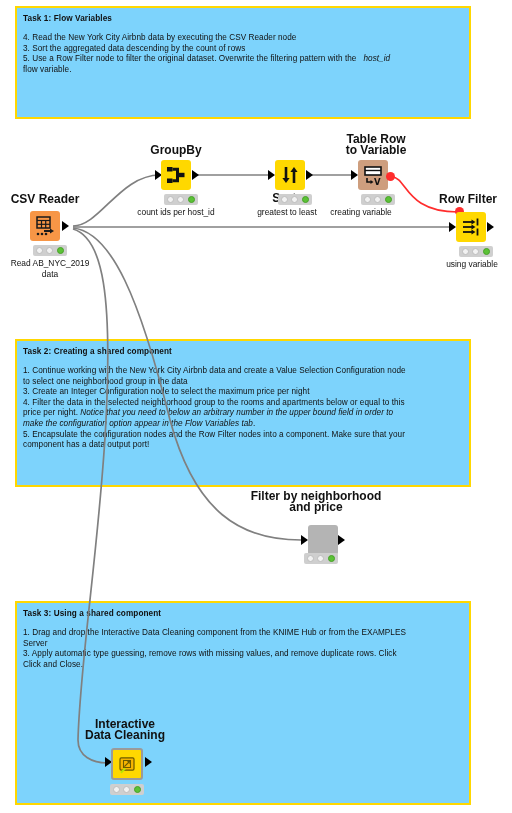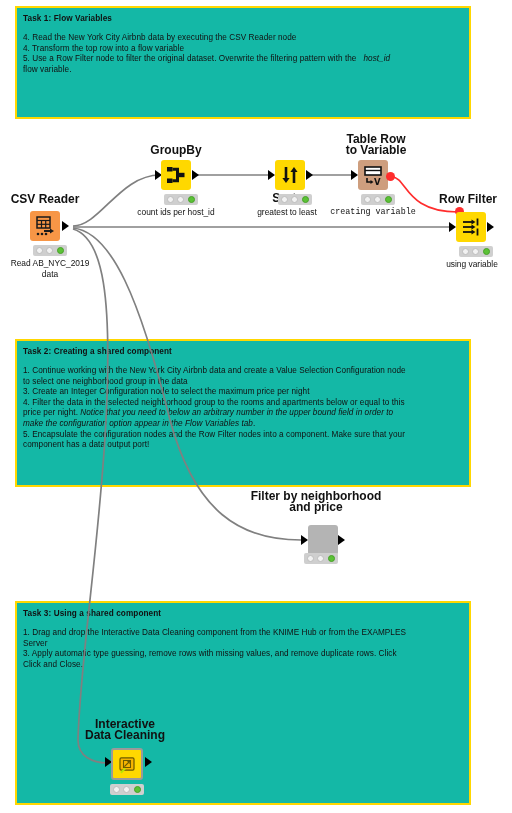--- a/index.html
+++ b/index.html
@@ -7,21 +7,21 @@
     width:512px;height:813px;background:#ffffff;
     font-family:"Liberation Sans", sans-serif;
     position:relative;overflow:hidden;
     -webkit-font-smoothing:antialiased;
   }
   .canvas{position:absolute;inset:0;width:512px;height:813px;}
 
   
   .task-box{
     position:absolute;
-    background:#14b8a6;
+    background:#7dd3fc;
     border:2px solid #FFD700;
     box-sizing:border-box;
     padding:5px 6px 4px 6px;
     z-index:5;
   }
   .task-title{
     font-size:8.2px;font-weight:bold;color:#111;line-height:11px;
     margin:0 0 9px 0;letter-spacing:.1px;
   }
   .task-line{
@@ -75,21 +75,21 @@
   .icn{position:absolute;inset:0;display:block;}
 </style>
 </head>
 <body>
 
 <div class="canvas">
 
   <div class="task-box" id="task1">
     <div class="task-title">Task 1: Flow Variables</div>
     <div class="task-line">4. Read the New York City Airbnb data by executing the CSV Reader node</div>
-    <div class="task-line">4. Transform the top row into a flow variable</div>
+    <div class="task-line">3. Sort the aggregated data descending by the count of rows</div>
     <div class="task-line"><span>5. Use a Row Filter node to filter the original dataset. Overwrite the filtering pattern with the</span><span class="sp"></span><i>host_id</i></div>
     <div class="task-line">flow variable.</div>
   </div>
 
   <div class="task-box" id="task2">
     <div class="task-title">Task 2: Creating a shared component</div>
     <div class="task-line">1. Continue working with the New York City Airbnb data and create a Value Selection Configuration node</div>
     <div class="task-line">to select one neighborhood group in the data</div>
     <div class="task-line">3. Create an Integer Configuration node to select the maximum price per night</div>
     <div class="task-line">4. Filter the data in the selected neighborhood group to the rooms and apartments below or equal to this</div>
@@ -202,21 +202,21 @@
         <path d="M12.5 20 L15.5 22 L12.5 24 Z" fill="#111"></path>
         <text x="16" y="24.5" font-family="DejaVu Sans, sans-serif" font-size="8.5" font-weight="bold" fill="#111">V</text>
       </svg>
     </div>
     <div class="vport" style="left:386px;top:172px;"></div>
     <div class="status" style="left:361px;top:194px;">
       <span></span>
       <span></span>
       <span class="on"></span>
     </div>
-    <div class="node-sub" style="left:323px;top:207px;width:100px;font-family:Liberation Mono, monospace;">creating variable</div>
+    <div class="node-sub" style="left:311px;top:207px;width:100px;">creating variable</div>
   </div>
 
   <div class="node">
     <div class="node-label" style="left:420px;top:194px;width:96px;">Row Filter</div>
     <div class="vport" style="left:455px;top:207px;"></div>
     <div class="port" style="left:449px;top:222px;"></div>
     <div class="node-box nb-yellow" style="left:456px;top:212px;">
       <svg class="icn" viewBox="0 0 30 30">
         <path d="M7 10 L18 10" stroke="#111" stroke-width="1.8"></path>
         <path d="M15.5 7.5 L19.5 10 L15.5 12.5 Z" fill="#111"></path>

